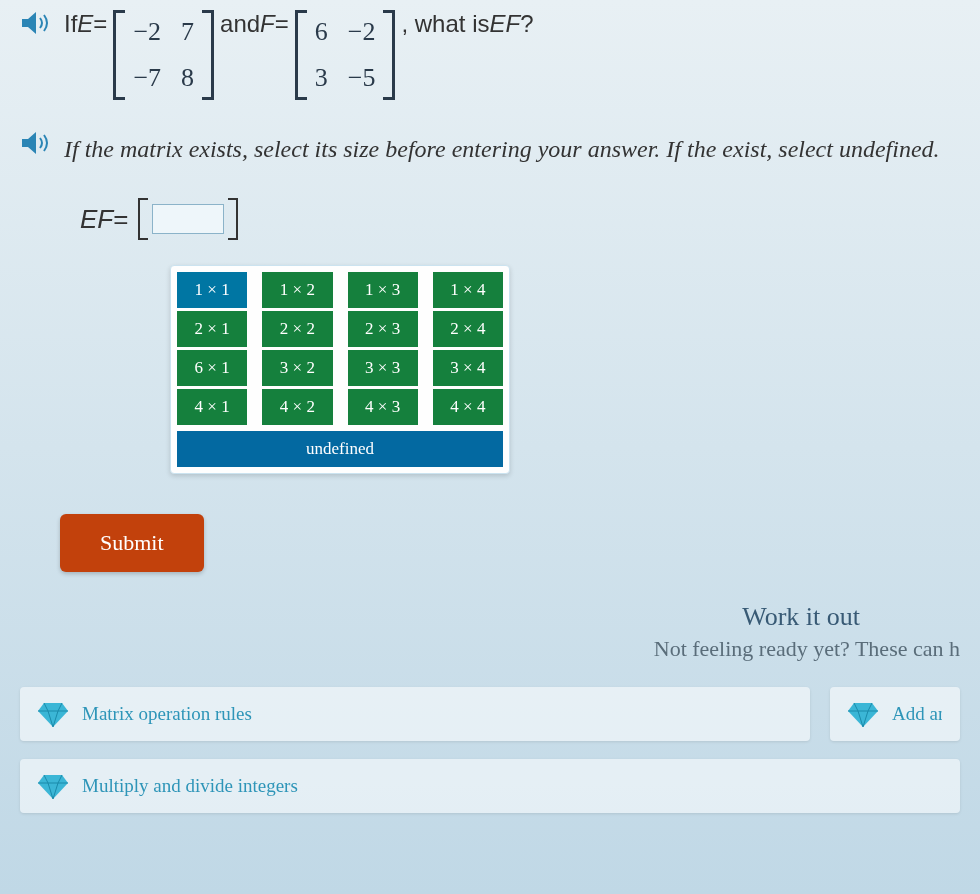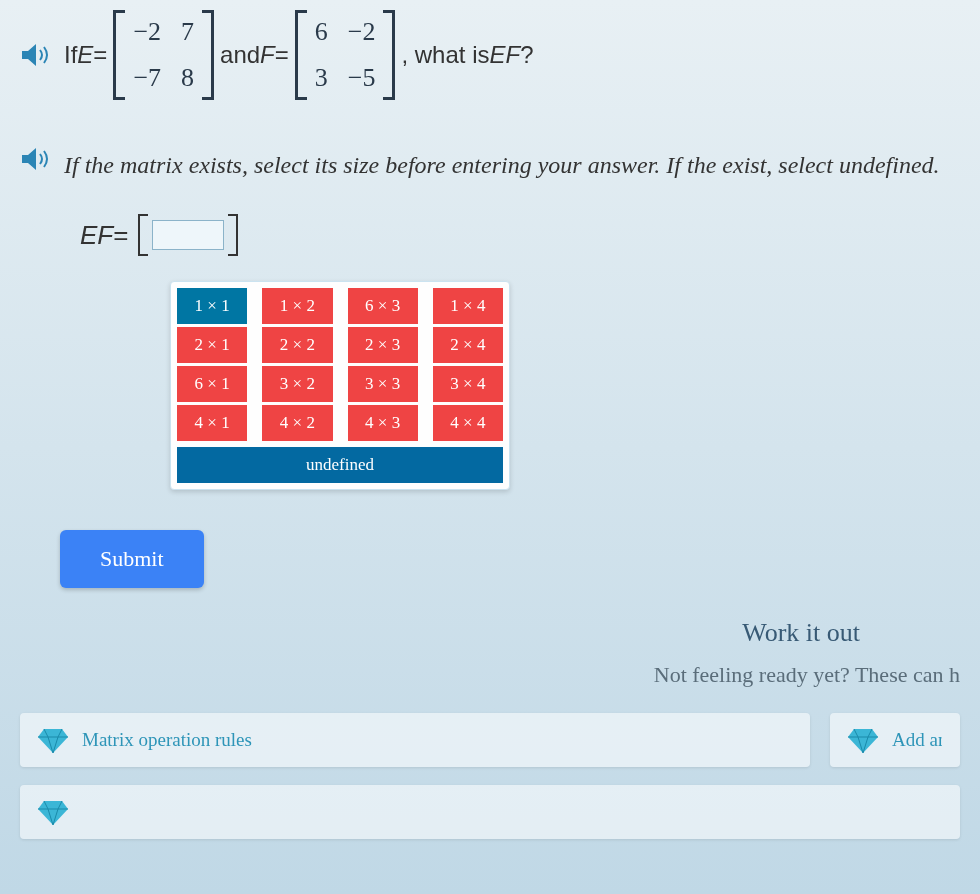--- a/index.html
+++ b/index.html
@@ -6,24 +6,23 @@
   body {
     font-family: Verdana, Geneva, sans-serif;
     background: linear-gradient(180deg, #e8f0f4 0%, #d4e4ed 50%, #c0d8e6 100%);
     width: 980px;
     height: 894px;
     overflow: hidden;
     padding: 10px 20px;
   }
   .question-row {
     display: flex;
-    align-items: center;
     font-size: 24px;
     color: #333;
-    margin-bottom: 46px;
+    margin-bottom: 30px;
     font-style: italic;
   }
   .question-row .plain { font-style: normal; }
   .speaker-icon {
     width: 32px;
     height: 26px;
     margin-right: 12px;
     flex-shrink: 0;
   }
   .matrix {
@@ -88,21 +87,21 @@
     background: #fefefe;
     border: 1px solid #cbe3f0;
     border-radius: 4px;
     padding: 6px;
     width: 340px;
     box-shadow: 0 2px 5px rgba(0,0,0,0.15);
   }
   .size-row { display: flex; gap: 15px; margin-bottom: 3px; }
   .size-btn {
     flex: 1;
-    background: #ef4444;
+    background: #15803d;
     color: #fff;
     border: none;
     font-size: 17px;
     padding: 8px 0;
     cursor: pointer;
     font-family: Verdana;
   }
   .size-btn.selected { background: #0076a3; }
   .undefined-btn {
     width: 100%;
@@ -110,41 +109,41 @@
     color: #fff;
     border: none;
     font-size: 17px;
     padding: 8px 0;
     cursor: pointer;
     margin-top: 3px;
     font-family: Verdana;
   }
   .submit-btn {
     margin: 40px 0 0 40px;
-    background: #3b82f6;
+    background: #c2410c;
     color: #fff;
     border: none;
     border-radius: 6px;
     font-size: 22px;
     padding: 16px 40px;
     cursor: pointer;
     box-shadow: 0 2px 4px rgba(0,0,0,0.2);
     font-family: Verdana;
     text-align: center;
   }
   .footer {
     margin-top: 30px;
     text-align: right;
     padding-right: 0;
   }
   .work-title {
     font-size: 26px;
     color: #385a75;
     font-family: Georgia, serif;
-    margin-bottom: 14px;
+    margin-bottom: 4px;
     margin-right: 100px;
   }
   .work-sub {
     font-size: 22px;
     color: #5a6d7a;
     font-family: Georgia, serif;
   }
   .skill-row {
     display: flex;
     gap: 20px;
@@ -231,21 +230,21 @@
   <span class="small-bracket left"></span>
   <input class="ef-input" type="text" style="">
   <span class="small-bracket right"></span>
 </div>
 
 
 <div class="size-grid">
   <div class="size-row">
     <button class="size-btn selected">1 × 1</button>
     <button class="size-btn">1 × 2</button>
-    <button class="size-btn">6 × 3</button>
+    <button class="size-btn">1 × 3</button>
     <button class="size-btn">1 × 4</button>
   </div>
   <div class="size-row">
     <button class="size-btn">2 × 1</button>
     <button class="size-btn">2 × 2</button>
     <button class="size-btn">2 × 3</button>
     <button class="size-btn">2 × 4</button>
   </div>
   <div class="size-row">
     <button class="size-btn">6 × 1</button>
@@ -285,17 +284,18 @@
     <span class="skill-label">Add and s</span>
   </div>
 </div>
 
 <div class="skill-row" style="margin-top:18px">
   <div class="skill-card">
     <svg class="diamond-icon" viewBox="0 0 30 26">
       <path d="M6 2 L24 2 L30 10 L15 26 L0 10 Z" fill="#3bb6d6"></path>
       <path d="M6 2 L10 10 L15 26 L20 10 L24 2 M0 10 L30 10" stroke="#1a8aaa" stroke-width="1" fill="none"></path>
     </svg>
+    <span class="skill-label">Multiply and divide integers</span>
   </div>
 </div>
 
 
 
 
 </body></html>

